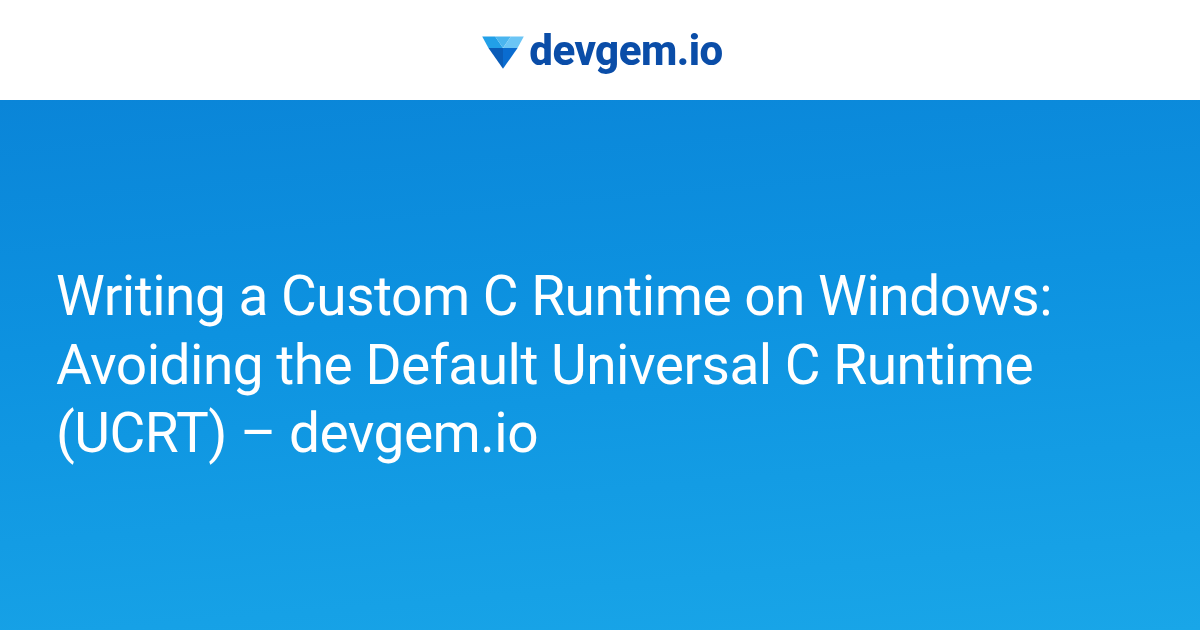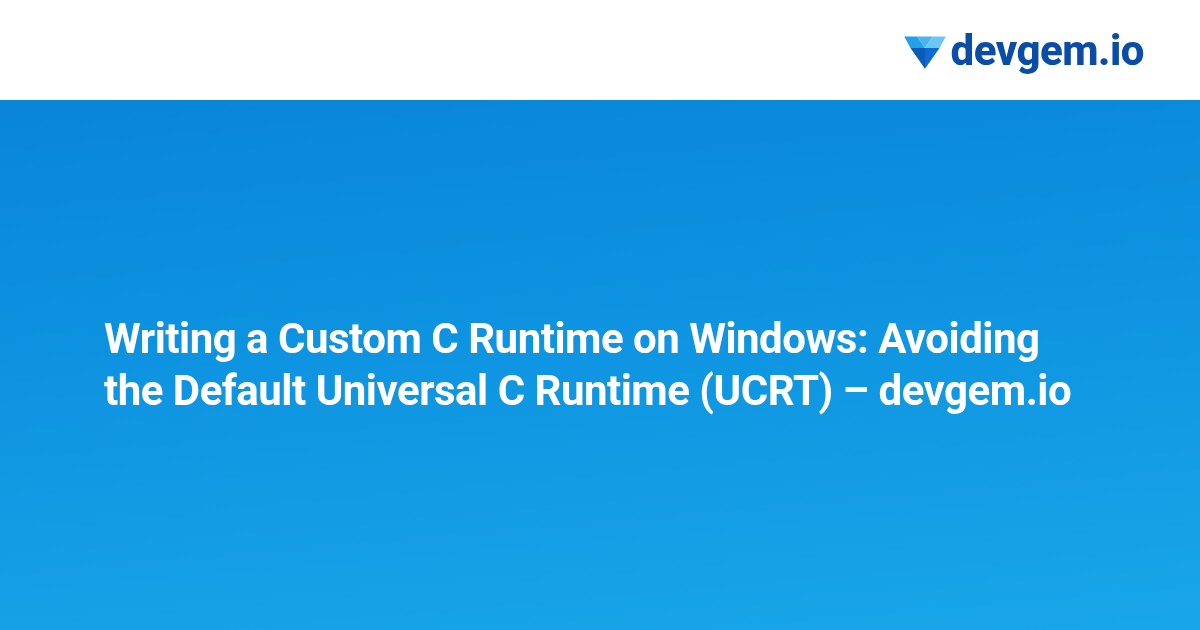--- a/index.html
+++ b/index.html
@@ -11,21 +11,21 @@
       width: 1200px;
       height: 630px;
       font-family: -apple-system, BlinkMacSystemFont, "Segoe UI", Roboto, "Helvetica Neue", Arial, sans-serif;
       overflow: hidden;
     }
     .header {
       height: 100px;
       background: #ffffff;
       display: flex;
       align-items: center;
-      justify-content: flex-end;
+      justify-content: center;
       padding: 0 56px;
     }
     .logo {
       display: flex;
       align-items: center;
     }
     .logo svg {
       width: 52px;
       height: 44px;
     }
@@ -37,26 +37,25 @@
     }
     .hero {
       height: 530px;
       background: linear-gradient(175deg, #0a85d8 0%, #0d92e0 40%, #19a6e8 100%);
       display: flex;
       align-items: center;
       padding: 0 56px;
     }
     .title {
       color: #ffffff;
-      font-size: 42px;
-      font-weight: 700;
+      font-size: 55px;
+      font-weight: 400;
       line-height: 1.25;
       letter-spacing: -0.5px;
       max-width: 1000px;
-      margin-left: 48px;
     }
   </style>
 </head>
 <body>
 
 <div class="header">
   <div class="logo">
     <span>
       <svg viewBox="0 0 100 84">
         <polygon points="10,20 35,20 50,42 22,42" fill="#22a0e8"></polygon>

